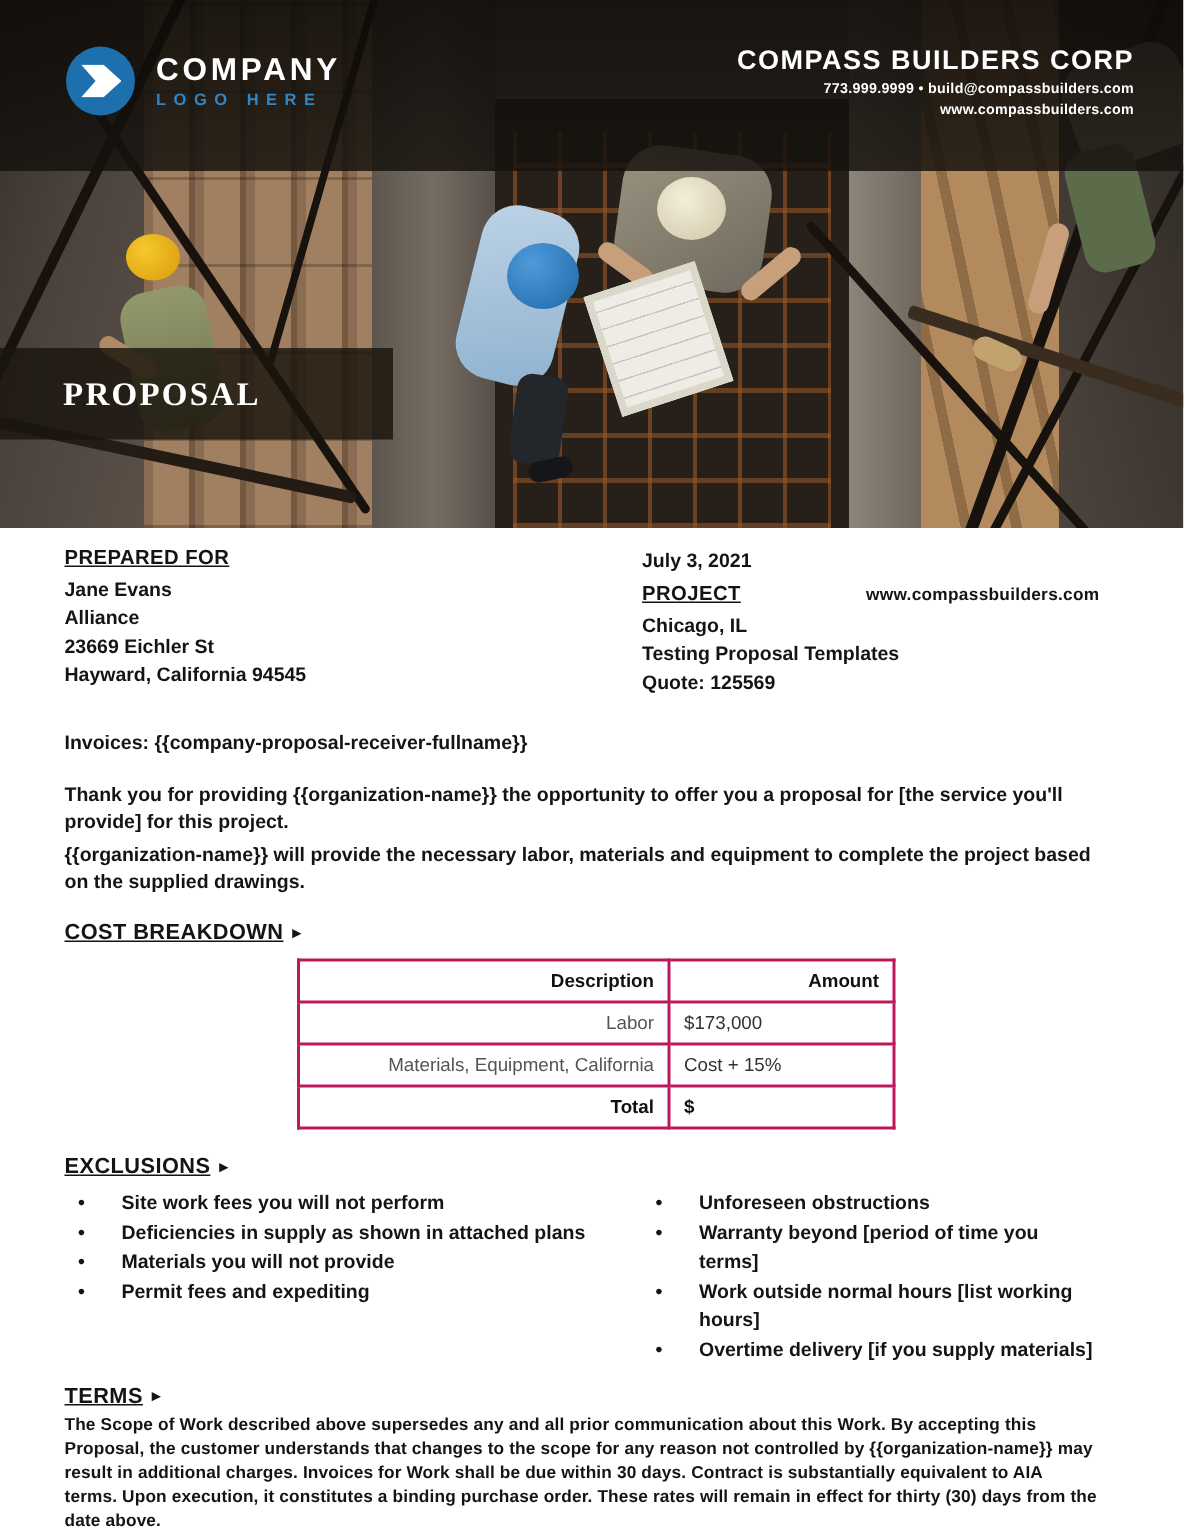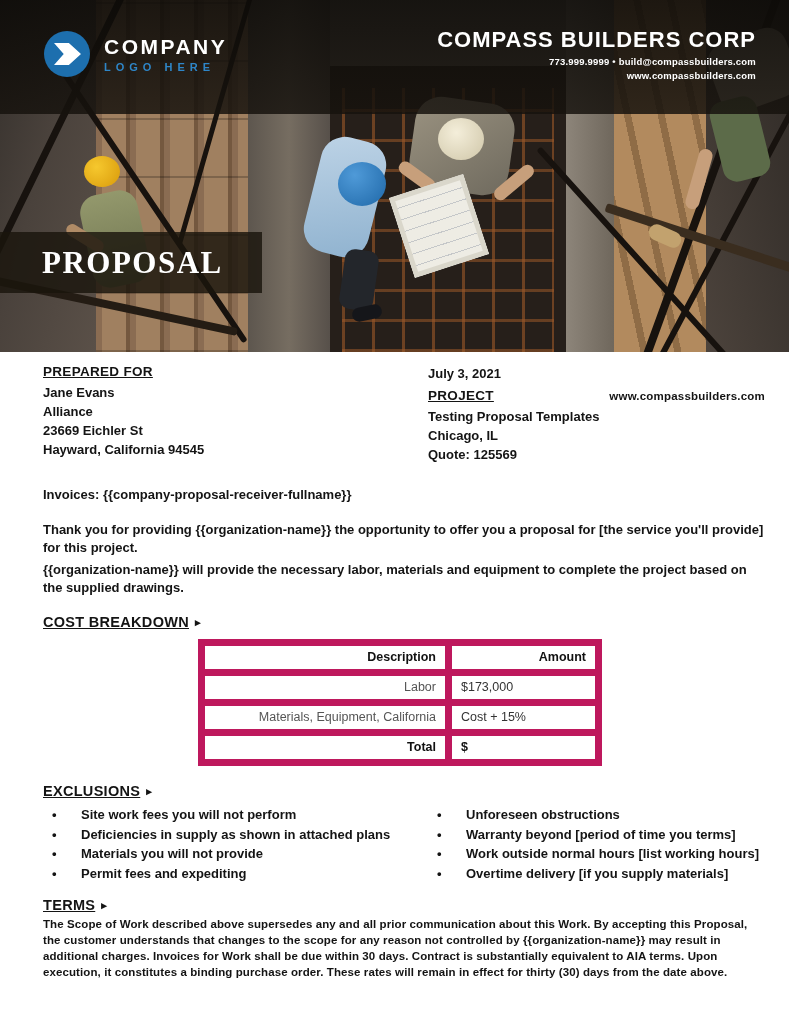--- a/index.html
+++ b/index.html
@@ -62,52 +62,52 @@
                  background:linear-gradient(rgba(13,11,8,.9), rgba(22,18,13,.84));
                  display:flex; justify-content:space-between; align-items:center;
                  padding:0 33px 6px 44px; z-index:5; }
   .logo { display:flex; align-items:center; gap:14px; }
   .logo-circle { width:46px; height:46px; border-radius:50%; background:#1d6fae; position:relative; flex:0 0 auto; }
   .logo-arrow { position:absolute; top:12px; bottom:12px; left:10px; right:9px; background:#ffffff;
                 clip-path:polygon(0 0, 55% 0, 100% 50%, 55% 100%, 0 100%, 36% 50%); }
   .logo-company { font-size:21px; font-weight:700; color:#ffffff; letter-spacing:2.5px; line-height:22px; }
   .logo-tagline { font-size:11px; font-weight:700; color:#2e86c8; letter-spacing:5px; margin-top:3px; }
   .header-right { text-align:right; color:#ffffff; }
-  .company-name { font-size:22px; font-weight:700; letter-spacing:1px; }
+  .company-name { font-size:18px; font-weight:700; letter-spacing:1px; }
   .contact-line { font-size:9.5px; font-weight:700; margin-top:3px; letter-spacing:.2px; }
 
   
   .proposal-band { position:absolute; top:232px; left:0; width:262px; height:61px;
                    background:rgba(26,21,12,.82); display:flex; align-items:center;
                    padding-left:42px; z-index:5; }
-  .proposal-text { font-family:"Liberation Serif", serif; font-size:31px; font-weight:700;
+  .proposal-text { font-family:"Liberation Serif", serif; font-size:22px; font-weight:700;
                    color:#ffffff; letter-spacing:1.5px;text-align:right; }
 
   
-  .content { position:absolute; top:352px; left:0; right:0; padding:12px 24px 0 43px;
+  .content { position:absolute; top:352px; left:0; right:0; padding:12px 56px 0 43px;
              font-size:13px; font-weight:700; color:#141414; }
   .meta-row { display:flex; }
   .meta-left { width:385px; }
   .meta-right { flex:1; }
   .mini-heading { font-size:13.5px; font-weight:700; text-decoration:underline; letter-spacing:.3px; margin-bottom:4px; }
   .meta-line { line-height:19px; }
   .date-line { line-height:19px; margin-bottom:5px; }
   .project-head-row { display:flex; justify-content:space-between; align-items:baseline; }
   .website { font-size:11.5px; letter-spacing:.2px; }
 
   .attention { margin-top:22px; line-height:18px; }
   .intro { margin-top:17px; line-height:18px; }
 
   .section-heading { margin-top:17px; font-size:14.5px; font-weight:700; letter-spacing:.3px; }
   .section-heading .hd { text-decoration:underline; }
   .section-heading .arrow { font-size:11px; margin-left:6px; vertical-align:1px; }
   .section-body { margin-top:4px; line-height:18px; }
 
   table.cost { border-collapse:collapse; margin:9px 0 0 155px; }
-  table.cost th, table.cost td { border:7px solid #be185d; padding:4px 9px 5px 9px; font-size:12.5px; height:28px; }
+  table.cost th, table.cost td { border:2px solid #be185d; padding:4px 9px 5px 9px; font-size:12.5px; height:28px; }
   table.cost th { font-weight:700; color:#111; }
   .col-desc { width:247px; text-align:right; }
   .col-amt  { width:150px; text-align:right; }
   td.cell-desc { text-align:right; color:#555555; font-weight:400; }
   td.cell-amt  { text-align:left; color:#333333; font-weight:400; }
   tr.total-row td { font-weight:700; color:#111111; }
   tr.total-row td.cell-desc { color:#111111; }
 
   .excl-row { display:flex; margin-top:6px; }
   .excl-col { list-style:none; }
@@ -190,22 +190,22 @@
         <div class="meta-line">Alliance</div>
         <div class="meta-line">23669 Eichler St</div>
         <div class="meta-line">Hayward, California 94545</div>
       </div>
       <div class="meta-right">
         <div class="date-line">July 3, 2021</div>
         <div class="project-head-row">
           <span class="mini-heading">PROJECT</span>
           <span class="website">www.compassbuilders.com</span>
         </div>
+        <div class="meta-line">Chicago, IL</div>
         <div class="meta-line">Testing Proposal Templates</div>
-        <div class="meta-line">Chicago, IL</div>
         <div class="meta-line">Quote: 125569</div>
       </div>
     </div>
 
     <div class="attention">Invoices: {{company-proposal-receiver-fullname}}</div>
     <div class="intro">Thank you for providing {{organization-name}} the opportunity to offer you a proposal for [the service you'll provide] for this project.</div>
 
     <div class="section-body">{{organization-name}} will provide the necessary labor, materials and equipment to complete the project based on the supplied drawings.</div>
 
     <div class="section-heading">

